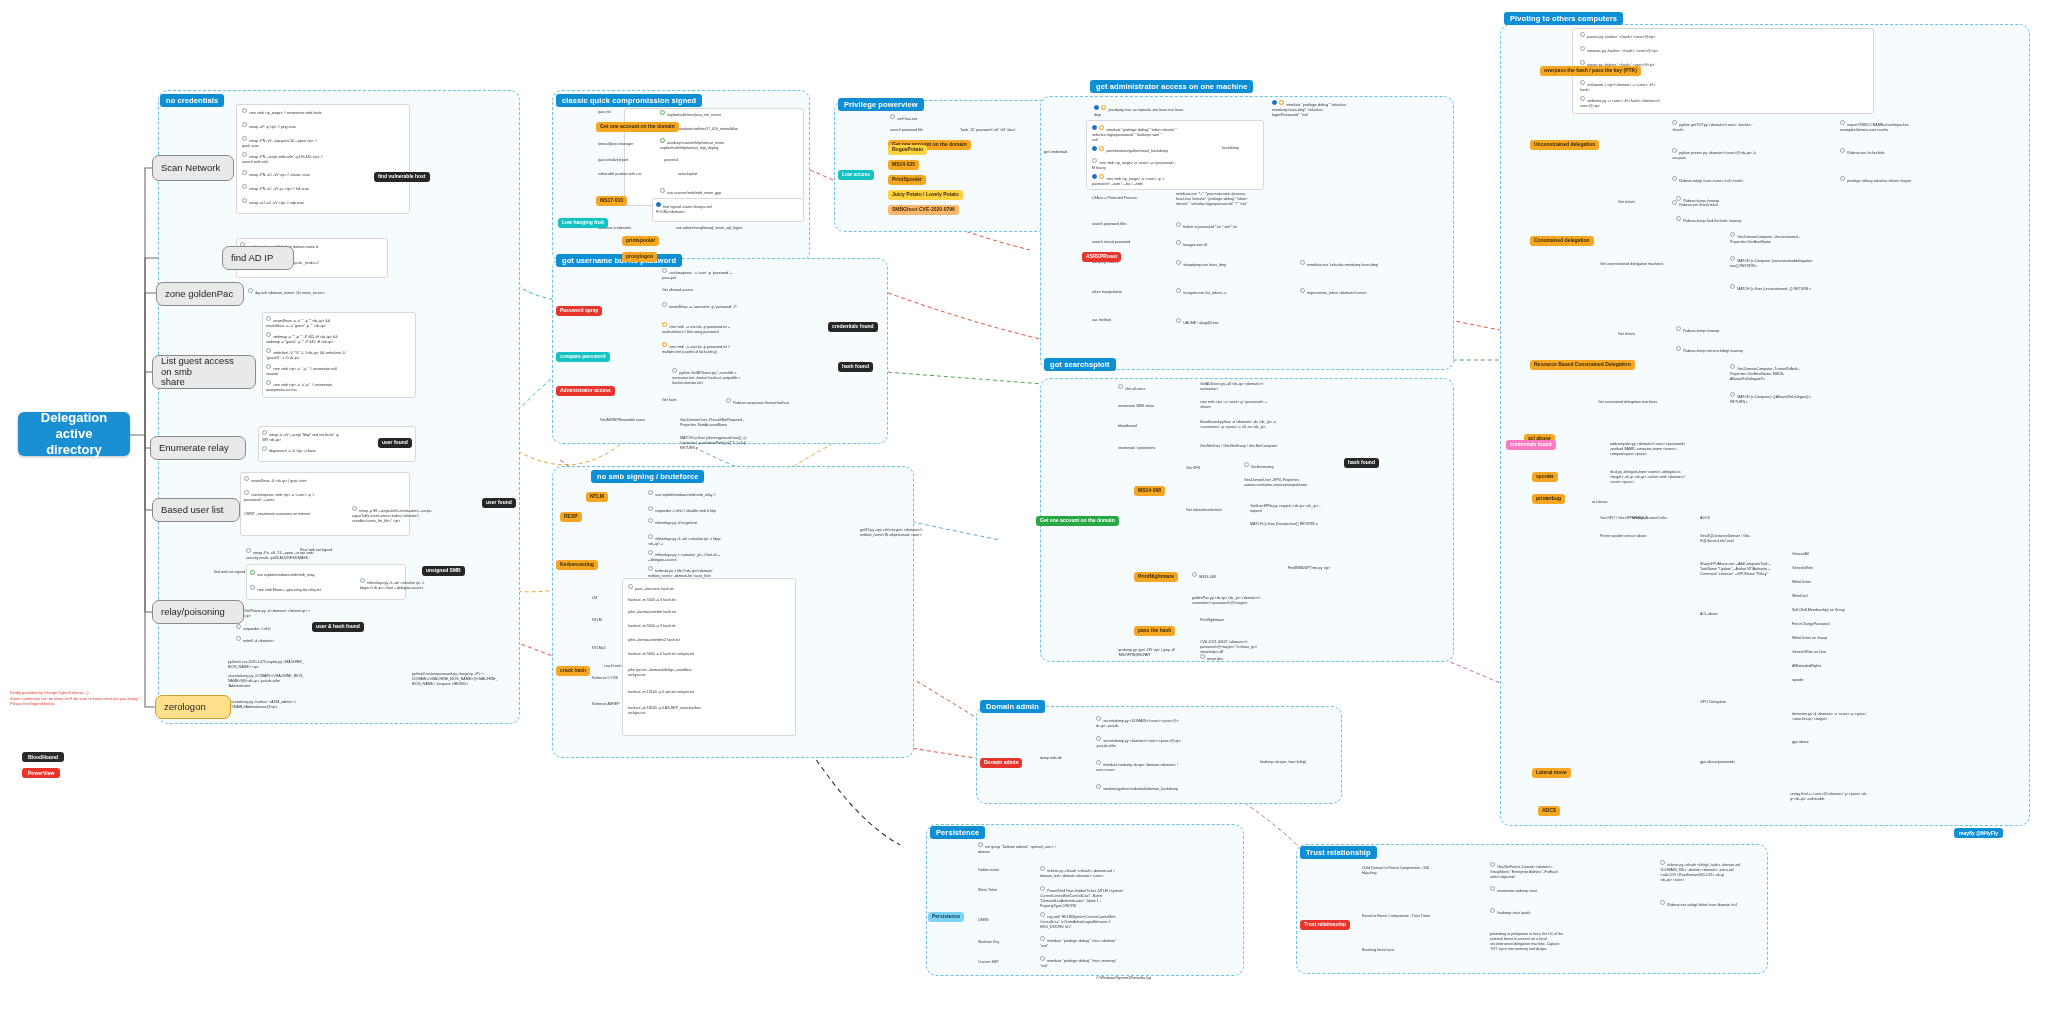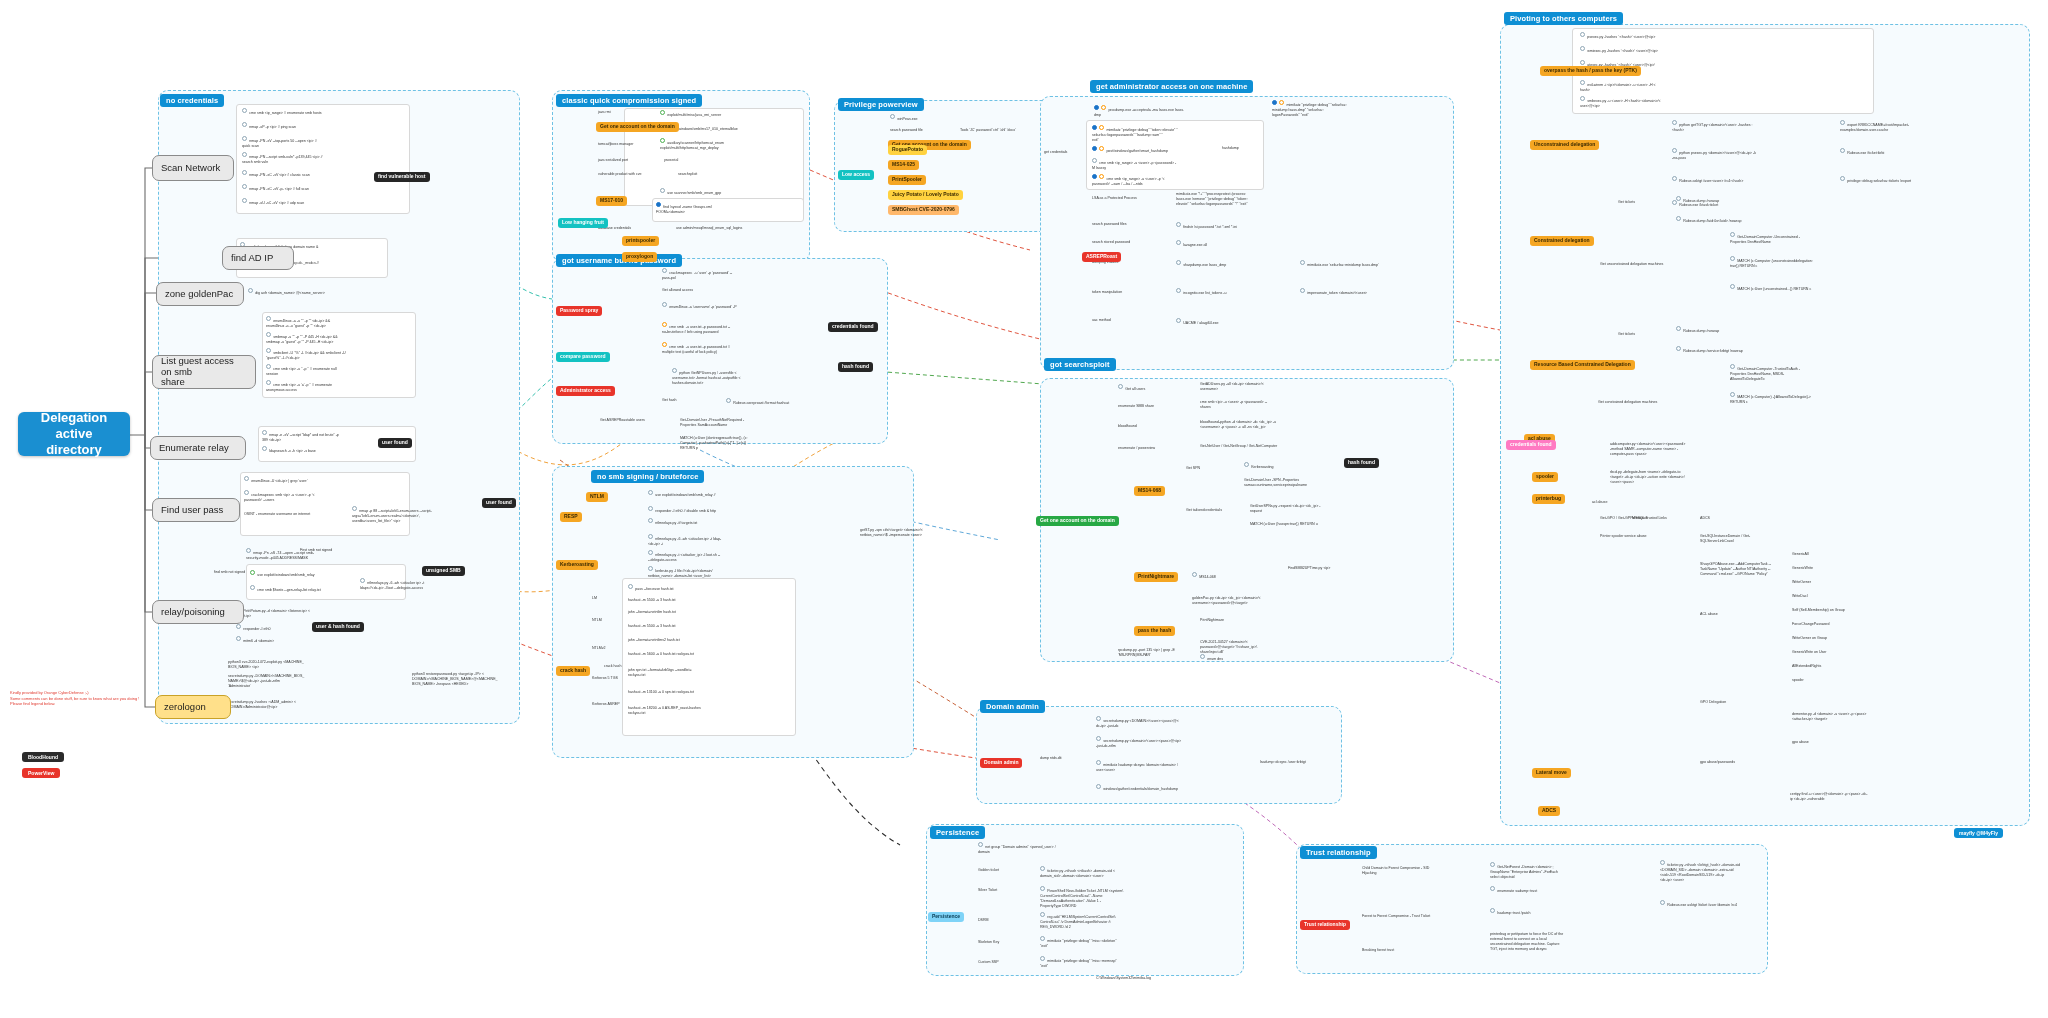--- a/index.html
+++ b/index.html
@@ -103,21 +103,21 @@
   <div class="topic" style="left:156px;top:282px;width:88px;height:24px;">
     <span>zone goldenPac</span>
     </div>
   <div class="topic" style="left:152px;top:355px;width:104px;height:34px;white-space:pre-line;">
     <span style="white-space:pre-line">List guest access on smb
 share</span></div>
   <div class="topic" style="left:150px;top:436px;width:96px;height:24px;">
     <span>Enumerate relay</span>
     </div>
   <div class="topic" style="left:152px;top:498px;width:88px;height:24px;">
-    <span>Find user pass</span>
+    <span>Based user list</span>
     </div>
   <div class="topic" style="left:152px;top:600px;width:92px;height:24px;">
     <span>relay/poisoning</span>
     </div>
   <div class="topic" style="left:155px;top:695px;width:76px;height:24px;background:#ffe08a;border-color:#c9a227;">
     <span>zerologon</span>
     </div>
 
   <div class="rowbox" style="left:236px;top:104px;width:172px;height:108px;"></div>
   <div class="cell" style="left:242px;top:108px;width:164px;"><span class="bullet"></span><span>cme smb &lt;ip_range&gt; # enumerate smb hosts</span></div>

